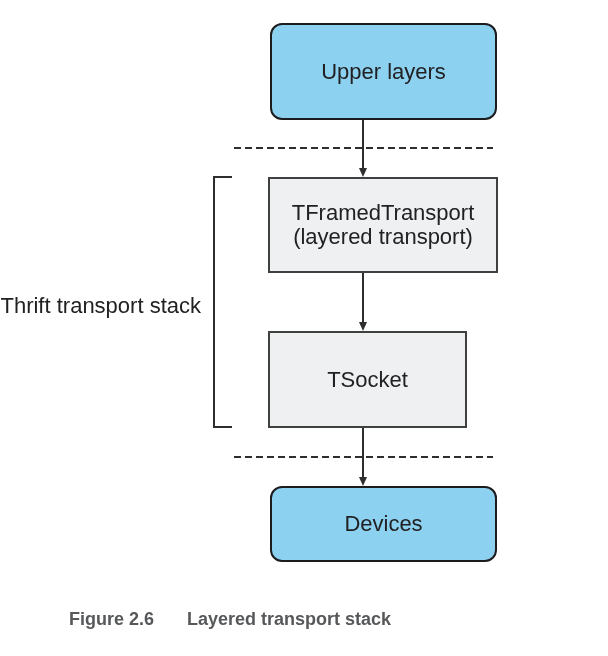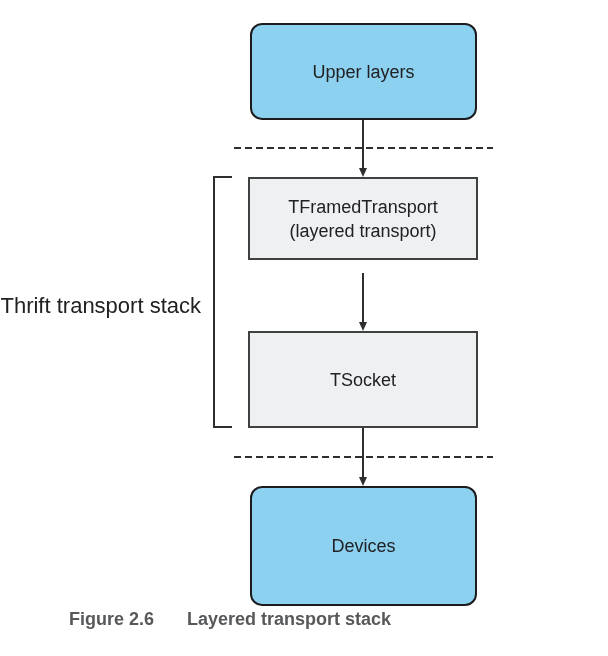--- a/index.html
+++ b/index.html
@@ -18,37 +18,38 @@
 
   
   .node {
     position: absolute;
     box-sizing: border-box;
     display: flex;
     flex-direction: column;
     align-items: center;
     justify-content: center;
     text-align: center;
-    font-size: 18px;
+    font-size: 22px;
     line-height: 24px;
     color: var(--text-color, #212123);
+    margin-left: 20px;
   }
   .node.blue {
     background: var(--node-blue, #8DD1F0);
     border: 2px solid var(--node-blue-border, #1c1c1e);
     border-radius: 12px;
   }
   .node.gray {
     background: var(--node-gray, #EFF0F2);
     border: 2px solid var(--node-gray-border, #3f4040);
   }
   #node-upper   { left: 250px; top: 23px;  width: 227px; height: 97px; }
-  #node-tframed { left: 248px; top: 177px; width: 230px; height: 83px; }
-  #node-tsocket { left: 248px; top: 331px; width: 230px; height: 97px; }
-  #node-devices { left: 250px; top: 486px; width: 227px; height: 120px; }
+  #node-tframed { left: 248px; top: 177px; width: 230px; height: 96px; }
+  #node-tsocket { left: 248px; top: 331px; width: 199px; height: 97px; }
+  #node-devices { left: 250px; top: 486px; width: 227px; height: 76px; }
 
   
   .dashed {
     position: absolute;
     left: 234px;
     width: 259px;
     height: 2px;
     background: repeating-linear-gradient(
       to right,
       var(--line-color, #2e2e2e) 0 7px,

